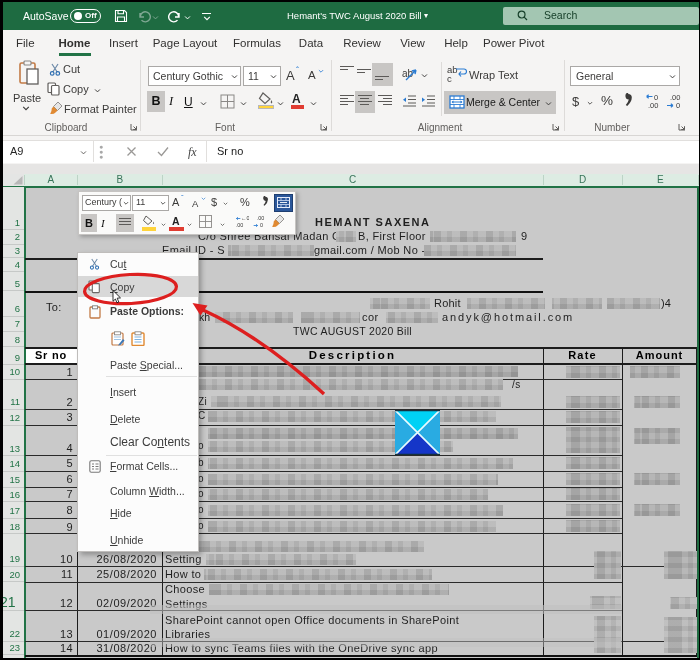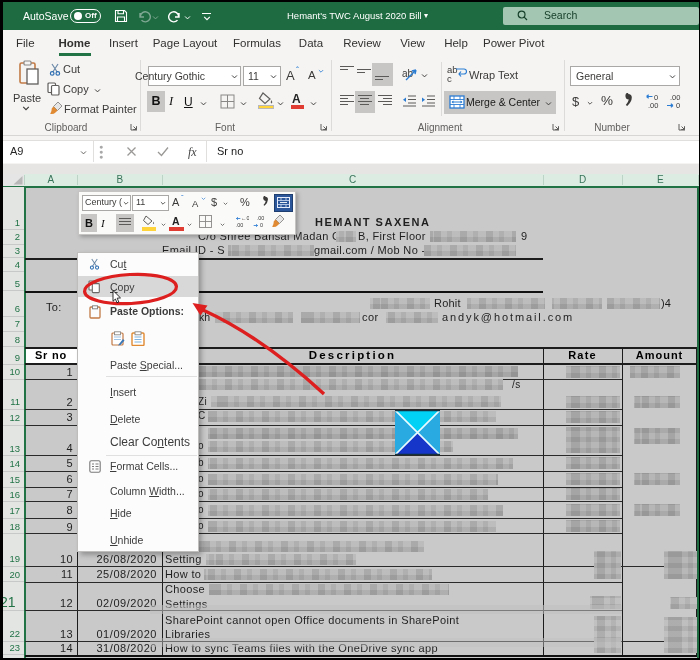--- a/index.html
+++ b/index.html
@@ -78,21 +78,21 @@
       <path d="M9 1 L13 5 L8.5 9.5 L4.5 5.5 z" fill="#e6e6e6" stroke="#8a8886" stroke-width="0.9"></path>
       <path d="M4.5 5.5 L8.5 9.5 L6.8 11.2 Q4.5 13.6 1.2 12.9 Q2.8 10.3 2.8 7.2 z" fill="#e08a33"></path>
     </svg>
 <div style="position:absolute;left:64px;top:101.5px;height:15px;font-size:11px;line-height:15px;color:#3b3a39;font-weight:400;white-space:nowrap;">Format Painter</div>
 <div style="position:absolute;left:40px;top:120.5px;height:14px;font-size:10px;line-height:14px;color:#605e5c;font-weight:400;white-space:nowrap;width:52px;text-align:center;">Clipboard</div>
 <svg style="position:absolute;left:130px;top:123px;width:8px;height:8px;" viewBox="0 0 8 8">
       <path d="M1 1 v6 h6 M3.5 3.5 L6.5 6.5 M6.5 3.2 v3.3 h-3.3" fill="none" stroke="#605e5c" stroke-width="1"></path>
     </svg>
 <div style="position:absolute;left:140px;top:60px;width:1px;height:71px;background:#dddbd9;"></div>
 <div style="position:absolute;left:148px;top:66px;width:93px;height:20px;background:#fff;border:1px solid #aaa8a6;"></div>
-<div style="position:absolute;left:135px;top:68.75px;height:14.5px;font-size:10.5px;line-height:14.5px;color:#3b3a39;font-weight:400;white-space:nowrap;">Century Gothic</div>
+<div style="position:absolute;left:153px;top:68.75px;height:14.5px;font-size:10.5px;line-height:14.5px;color:#3b3a39;font-weight:400;white-space:nowrap;">Century Gothic</div>
 <svg style="position:absolute;left:230.5px;top:73.0px;width:7.0px;height:7.0px;" viewBox="0 0 8 8">
       <path d="M1.2 2.8 L4 5.6 L6.8 2.8" fill="none" stroke="#3b3a39" stroke-width="1.1"></path>
     </svg>
 <div style="position:absolute;left:243px;top:66px;width:38px;height:20px;background:#fff;border:1px solid #aaa8a6;"></div>
 <div style="position:absolute;left:248px;top:68.75px;height:14.5px;font-size:10.5px;line-height:14.5px;color:#3b3a39;font-weight:400;white-space:nowrap;">11</div>
 <svg style="position:absolute;left:269.5px;top:73.0px;width:7.0px;height:7.0px;" viewBox="0 0 8 8">
       <path d="M1.2 2.8 L4 5.6 L6.8 2.8" fill="none" stroke="#3b3a39" stroke-width="1.1"></path>
     </svg>
 <div style="position:absolute;left:286px;top:66.5px;height:17px;font-size:13px;line-height:17px;color:#3b3a39;font-weight:400;white-space:nowrap;">A</div>
 <div style="position:absolute;left:296px;top:65px;width:8px;height:8px;font-size:9px;color:#2b7cd3;">ˆ</div>
@@ -318,20 +318,21 @@
 <div style="position:absolute;left:467px;top:297.5px;width:78px;height:11px;background-color:#b4b4b4;background-image:repeating-linear-gradient(90deg, rgba(0,0,0,0.075) 0px, rgba(0,0,0,0.075) 7px, rgba(255,255,255,0.05) 7px, rgba(255,255,255,0.05) 13px, rgba(0,0,0,0.045) 13px, rgba(0,0,0,0.045) 18px, rgba(255,255,255,0.070) 18px, rgba(255,255,255,0.070) 26px),repeating-linear-gradient(0deg, rgba(0,0,0,0.060) 0px, rgba(0,0,0,0.060) 5px, rgba(255,255,255,0.05) 5px, rgba(255,255,255,0.05) 11px);background-position:12px 4px,0 0;"></div>
 <div style="position:absolute;left:552px;top:297.5px;width:50px;height:11px;background-color:#b4b4b4;background-image:repeating-linear-gradient(90deg, rgba(0,0,0,0.075) 0px, rgba(0,0,0,0.075) 7px, rgba(255,255,255,0.05) 7px, rgba(255,255,255,0.05) 13px, rgba(0,0,0,0.045) 13px, rgba(0,0,0,0.045) 18px, rgba(255,255,255,0.070) 18px, rgba(255,255,255,0.070) 26px),repeating-linear-gradient(0deg, rgba(0,0,0,0.060) 0px, rgba(0,0,0,0.060) 5px, rgba(255,255,255,0.05) 5px, rgba(255,255,255,0.05) 11px);background-position:8px 4px,0 0;"></div>
 <div style="position:absolute;left:607px;top:297.5px;width:53px;height:11px;background-color:#b4b4b4;background-image:repeating-linear-gradient(90deg, rgba(0,0,0,0.075) 0px, rgba(0,0,0,0.075) 7px, rgba(255,255,255,0.05) 7px, rgba(255,255,255,0.05) 13px, rgba(0,0,0,0.045) 13px, rgba(0,0,0,0.045) 18px, rgba(255,255,255,0.070) 18px, rgba(255,255,255,0.070) 26px),repeating-linear-gradient(0deg, rgba(0,0,0,0.060) 0px, rgba(0,0,0,0.060) 5px, rgba(255,255,255,0.05) 5px, rgba(255,255,255,0.05) 11px);background-position:0px 4px,0 0;"></div>
 <div style="position:absolute;left:661px;top:295.5px;height:15px;font-size:11px;line-height:15px;color:#1f1f1f;font-weight:400;white-space:nowrap;letter-spacing:0.35px;letter-spacing:0.2px;">)4</div>
 <div style="position:absolute;left:199px;top:309.75px;height:14.5px;font-size:10.5px;line-height:14.5px;color:#1f1f1f;font-weight:400;white-space:nowrap;letter-spacing:0.35px;letter-spacing:0;">kh</div>
 <div style="position:absolute;left:215px;top:311.5px;width:78px;height:11px;background-color:#b4b4b4;background-image:repeating-linear-gradient(90deg, rgba(0,0,0,0.075) 0px, rgba(0,0,0,0.075) 7px, rgba(255,255,255,0.05) 7px, rgba(255,255,255,0.05) 13px, rgba(0,0,0,0.045) 13px, rgba(0,0,0,0.045) 18px, rgba(255,255,255,0.070) 18px, rgba(255,255,255,0.070) 26px),repeating-linear-gradient(0deg, rgba(0,0,0,0.060) 0px, rgba(0,0,0,0.060) 5px, rgba(255,255,255,0.05) 5px, rgba(255,255,255,0.05) 11px);background-position:8px 8px,0 0;"></div>
 <div style="position:absolute;left:301px;top:311.5px;width:59px;height:11px;background-color:#b4b4b4;background-image:repeating-linear-gradient(90deg, rgba(0,0,0,0.075) 0px, rgba(0,0,0,0.075) 7px, rgba(255,255,255,0.05) 7px, rgba(255,255,255,0.05) 13px, rgba(0,0,0,0.045) 13px, rgba(0,0,0,0.045) 18px, rgba(255,255,255,0.070) 18px, rgba(255,255,255,0.070) 26px),repeating-linear-gradient(0deg, rgba(0,0,0,0.060) 0px, rgba(0,0,0,0.060) 5px, rgba(255,255,255,0.05) 5px, rgba(255,255,255,0.05) 11px);background-position:6px 8px,0 0;"></div>
 <div style="position:absolute;left:362px;top:309.5px;height:15px;font-size:11px;line-height:15px;color:#1f1f1f;font-weight:400;white-space:nowrap;letter-spacing:0.35px;letter-spacing:0.4px;">cor</div>
 <div style="position:absolute;left:386px;top:311.5px;width:52px;height:11px;background-color:#b4b4b4;background-image:repeating-linear-gradient(90deg, rgba(0,0,0,0.075) 0px, rgba(0,0,0,0.075) 7px, rgba(255,255,255,0.05) 7px, rgba(255,255,255,0.05) 13px, rgba(0,0,0,0.045) 13px, rgba(0,0,0,0.045) 18px, rgba(255,255,255,0.070) 18px, rgba(255,255,255,0.070) 26px),repeating-linear-gradient(0deg, rgba(0,0,0,0.060) 0px, rgba(0,0,0,0.060) 5px, rgba(255,255,255,0.05) 5px, rgba(255,255,255,0.05) 11px);background-position:2px 8px,0 0;"></div>
 <div style="position:absolute;left:442px;top:309.5px;height:15px;font-size:11px;line-height:15px;color:#1f1f1f;font-weight:400;white-space:nowrap;letter-spacing:0.35px;letter-spacing:1.9px;">andyk@hotmail.com</div>
+<div style="position:absolute;left:162px;top:324.25px;height:14.5px;font-size:10.5px;line-height:14.5px;color:#1f1f1f;font-weight:400;white-space:nowrap;letter-spacing:0.35px;width:381px;text-align:center;letter-spacing:0.3px;">TWC AUGUST 2020 Bill</div>
 <div style="position:absolute;left:25px;top:258.3px;width:518px;height:2.2px;background:#1c1c1c;"></div>
 <div style="position:absolute;left:25px;top:290.5px;width:518px;height:2.5px;background:#111;"></div>
 <div style="position:absolute;left:26px;top:348.5px;width:50.5px;height:14.5px;background:#fff;"></div>
 <div style="position:absolute;left:25px;top:346.5px;width:672px;height:2px;background:#1c1c1c;"></div>
 <div style="position:absolute;left:25px;top:363.0px;width:672px;height:2px;background:#1c1c1c;"></div>
 <div style="position:absolute;left:26px;top:348.0px;height:15px;font-size:11px;line-height:15px;color:#000;font-weight:700;white-space:nowrap;letter-spacing:0.35px;width:50px;text-align:center;letter-spacing:0.8px;">Sr no</div>
 <div style="position:absolute;left:162px;top:347.75px;height:15.5px;font-size:11.5px;line-height:15.5px;color:#000;font-weight:700;white-space:nowrap;letter-spacing:0.35px;width:381px;text-align:center;letter-spacing:2.2px;">Description</div>
 <div style="position:absolute;left:543px;top:348.0px;height:15px;font-size:11px;line-height:15px;color:#000;font-weight:700;white-space:nowrap;letter-spacing:0.35px;width:79px;text-align:center;letter-spacing:1.2px;">Rate</div>
 <div style="position:absolute;left:622px;top:348.0px;height:15px;font-size:11px;line-height:15px;color:#000;font-weight:700;white-space:nowrap;letter-spacing:0.35px;width:75px;text-align:center;letter-spacing:1.0px;">Amount</div>
 <div style="position:absolute;left:77px;top:346.5px;width:1.2px;height:308.5px;background:#1c1c1c;"></div>

